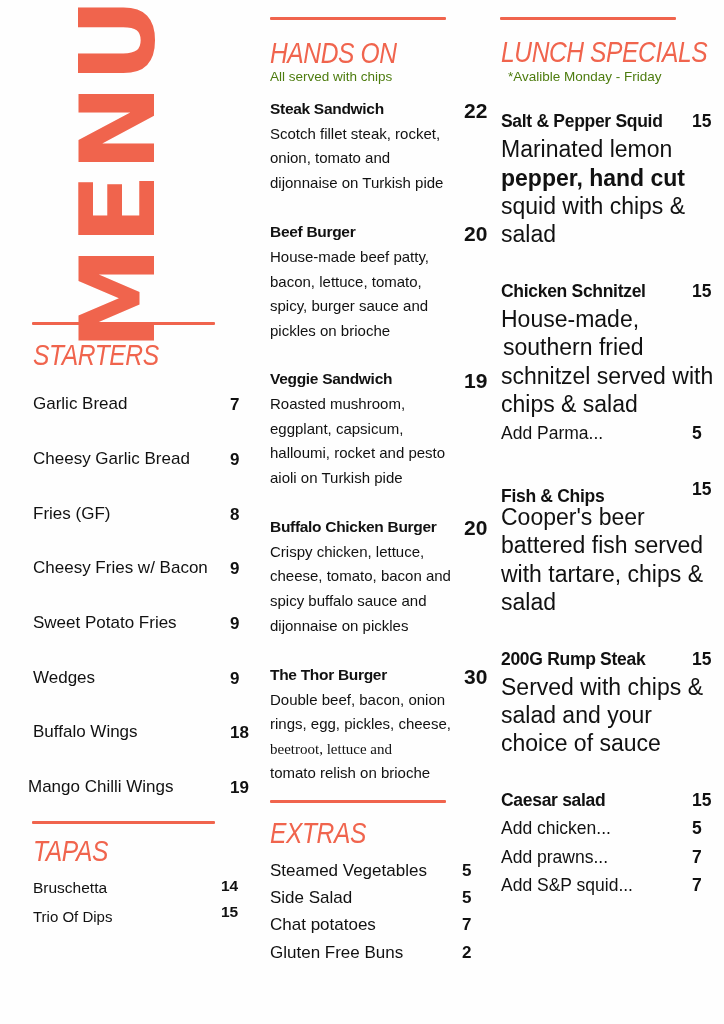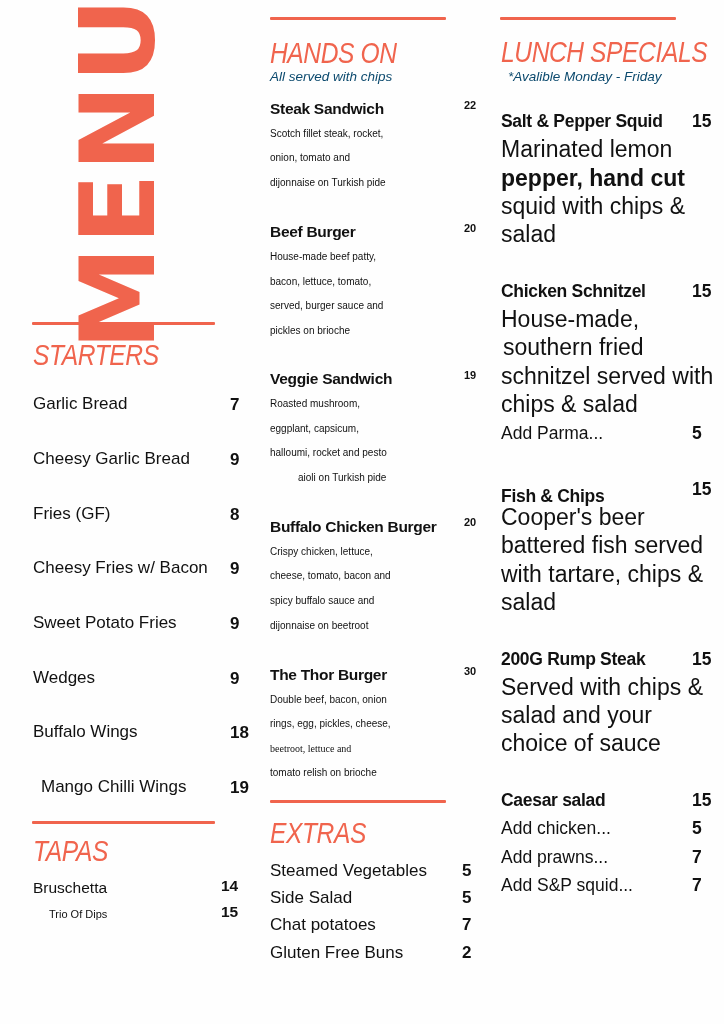--- a/index.html
+++ b/index.html
@@ -33,28 +33,28 @@
     font-style: italic;
     color: #f0644d;
     font-size: 30px;
     letter-spacing: -0.5px;
     transform: scaleX(0.82);
     transform-origin: left center;
     white-space: nowrap;
     line-height: 1;
   }
 
-  .sub { position: absolute; font-size: 13.5px; color: #0c4a6e; white-space: nowrap; font-style: italic; }
+  .sub { position: absolute; font-size: 13.5px; color: #4d7c0f; white-space: nowrap; }
 
   .row { position: absolute; font-size: 17px; white-space: nowrap; }
   .price { position: absolute; font-size: 17px; font-weight: bold; white-space: nowrap; }
 
   .item-name { position: absolute; font-size: 15.5px; font-weight: bold; white-space: nowrap; letter-spacing: -0.3px; }
-  .item-price { position: absolute; font-size: 11px; font-weight: bold; white-space: nowrap; }
-  .item-desc { position: absolute; font-size: 10px; line-height: 24.5px; white-space: nowrap; }
+  .item-price { position: absolute; font-size: 21px; font-weight: bold; white-space: nowrap; }
+  .item-desc { position: absolute; font-size: 15px; line-height: 24.5px; white-space: nowrap; }
 
   .lunch-name { position: absolute; font-size: 17.5px; font-weight: bold; white-space: nowrap; letter-spacing: -0.3px; }
   .lunch-price { position: absolute; font-size: 17.5px; font-weight: bold; white-space: nowrap; }
   .lunch-desc { position: absolute; font-size: 23px; line-height: 28.3px; white-space: nowrap; }
   .lunch-row { position: absolute; font-size: 17.5px; white-space: nowrap; }
 </style>
 </head>
 <body>
 
 <div class="menu-title">
@@ -79,71 +79,71 @@
 
   <div class="row" style="left:33px; top:613px;">Sweet Potato Fries</div>
   <div class="price" style="left:230px; top:614px;">9</div>
 
   <div class="row" style="left:33px; top:668px;">Wedges</div>
   <div class="price" style="left:230px; top:669px;">9</div>
 
   <div class="row" style="left:33px; top:722px;">Buffalo Wings</div>
   <div class="price" style="left:230px; top:723px;">18</div>
 
-  <div class="row" style="left:41px; top:777px;text-align:center;">Mango Chilli Wings</div>
+  <div class="row" style="left:28px; top:777px;text-align:center;">Mango Chilli Wings</div>
   <div class="price" style="left:230px; top:778px;">19</div>
 </div>
 
 <div class="rule" style="left:32px; top:821px; width:183px;"></div>
 <div class="heading" style="left:33px; top:836px;">TAPAS</div>
 
 <div>
   <div class="row" style="left:33px; top:879px; font-size:15.5px;">Bruschetta</div>
   <div class="price" style="left:221px; top:877px; font-size:15.5px;">14</div>
-  <div class="row" style="left:33px; top:908px; font-size:11px;margin-left:16px;">Trio Of Dips</div>
+  <div class="row" style="left:33px; top:908px; font-size:15px;">Trio Of Dips</div>
   <div class="price" style="left:221px; top:903px; font-size:15.5px;">15</div>
 </div>
 
 <div class="rule" style="left:270px; top:17px; width:176px;"></div>
 <div class="heading" style="left:270px; top:38px;">HANDS ON</div>
 <div class="sub" style="left:270px; top:69px;">All served with chips</div>
 
 <div>
   <div class="item-name" style="left:270px; top:100px;">Steak Sandwich</div>
   <div class="item-price" style="left:464px; top:99px;">22</div>
   <div class="item-desc" style="left:270px; top:122px;">Scotch fillet steak, rocket,</div>
   <div class="item-desc" style="left:270px; top:146px;">onion, tomato and</div>
   <div class="item-desc" style="left:270px; top:171px;">dijonnaise on Turkish pide</div>
 </div>
 
 <div>
   <div class="item-name" style="left:270px; top:223px;">Beef Burger</div>
   <div class="item-price" style="left:464px; top:222px;">20</div>
   <div class="item-desc" style="left:270px; top:245px;">House-made beef patty,</div>
   <div class="item-desc" style="left:270px; top:270px;">bacon, lettuce, tomato,</div>
-  <div class="item-desc" style="left:270px; top:294px;">served, burger sauce and</div>
+  <div class="item-desc" style="left:270px; top:294px;">spicy, burger sauce and</div>
   <div class="item-desc" style="left:270px; top:319px;">pickles on brioche</div>
 </div>
 
 <div>
   <div class="item-name" style="left:270px; top:370px;">Veggie Sandwich</div>
   <div class="item-price" style="left:464px; top:369px;">19</div>
   <div class="item-desc" style="left:270px; top:392px;">Roasted mushroom,</div>
   <div class="item-desc" style="left:270px; top:417px;">eggplant, capsicum,</div>
   <div class="item-desc" style="left:270px; top:441px;">halloumi, rocket and pesto</div>
-  <div class="item-desc" style="left:270px; top:466px;margin-left:28px;">aioli on Turkish pide</div>
+  <div class="item-desc" style="left:270px; top:466px;">aioli on Turkish pide</div>
 </div>
 
 <div>
   <div class="item-name" style="left:270px; top:518px;">Buffalo Chicken Burger</div>
   <div class="item-price" style="left:464px; top:516px;">20</div>
   <div class="item-desc" style="left:270px; top:540px;">Crispy chicken, lettuce,</div>
   <div class="item-desc" style="left:270px; top:564px;">cheese, tomato, bacon and</div>
   <div class="item-desc" style="left:270px; top:589px;">spicy buffalo sauce and</div>
-  <div class="item-desc" style="left:270px; top:614px;">dijonnaise on beetroot</div>
+  <div class="item-desc" style="left:270px; top:614px;">dijonnaise on pickles</div>
 </div>
 
 <div>
   <div class="item-name" style="left:270px; top:666px;">The Thor Burger</div>
   <div class="item-price" style="left:464px; top:665px;">30</div>
   <div class="item-desc" style="left:270px; top:688px;">Double beef, bacon, onion</div>
   <div class="item-desc" style="left:270px; top:712px;">rings, egg, pickles, cheese,</div>
   <div class="item-desc" style="left:270px; top:737px;font-family:Liberation Serif, serif;">beetroot, lettuce and</div>
   <div class="item-desc" style="left:270px; top:761px;">tomato relish on brioche</div>
 </div>

